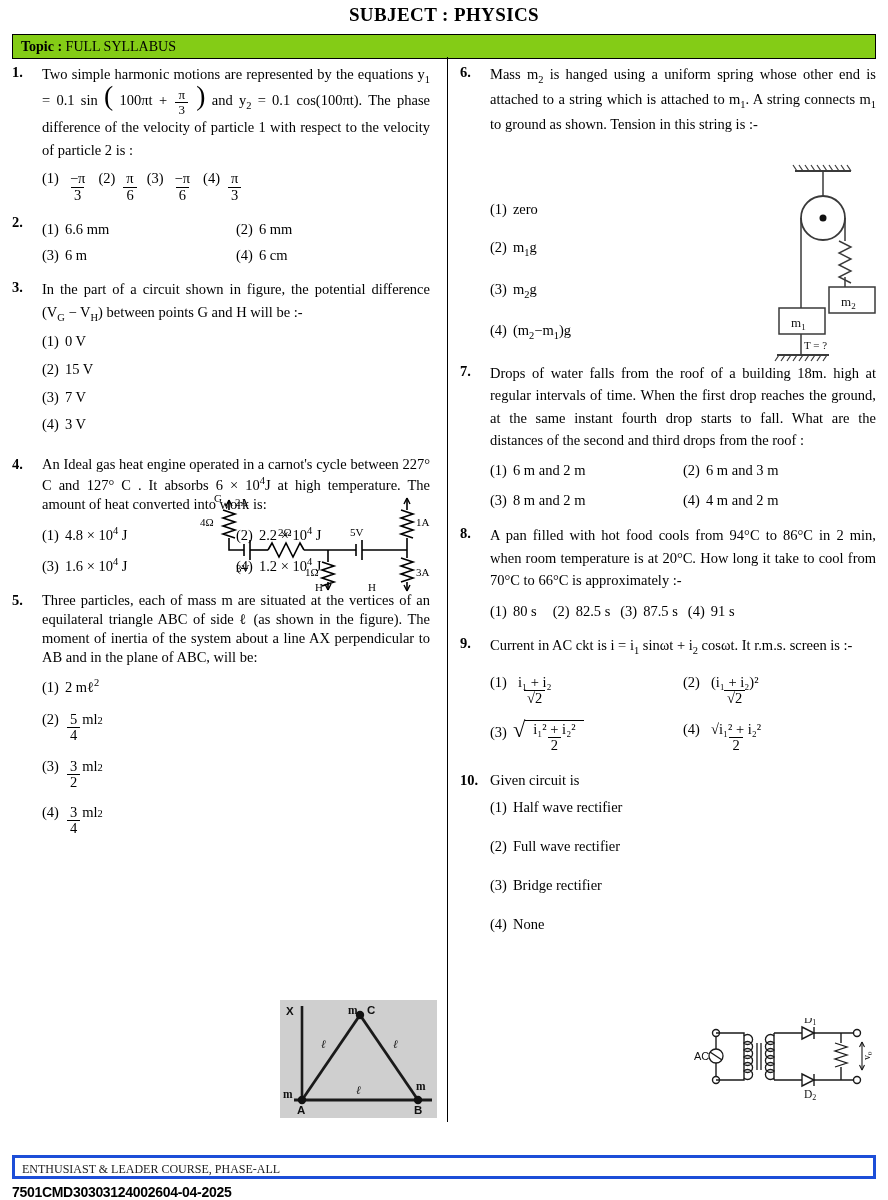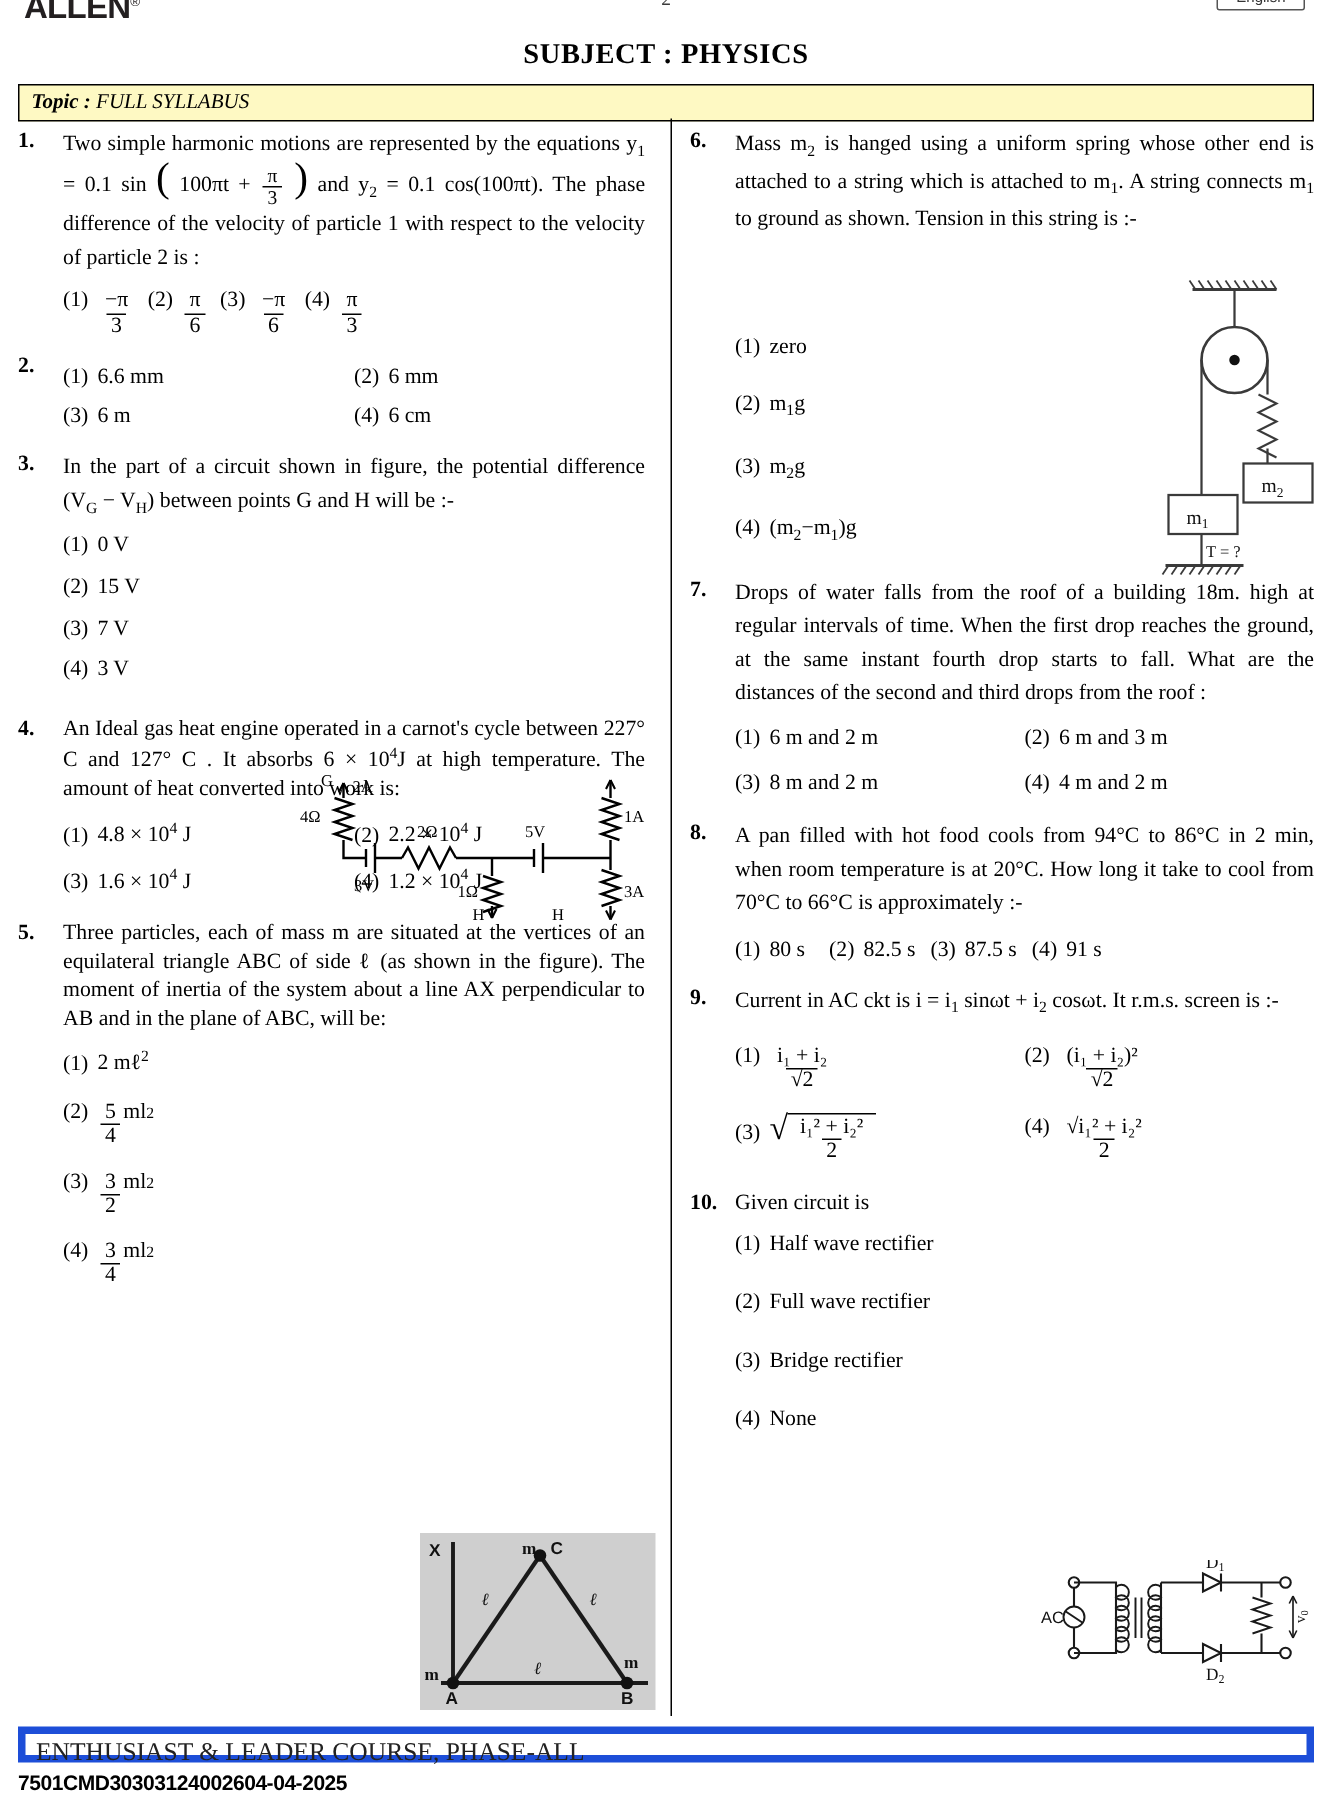--- a/index.html
+++ b/index.html
@@ -31,23 +31,23 @@
     position:absolute; right:6px; top:-9px;
     border:1px solid #555; padding:1px 12px 2px;
     font-family:"Liberation Sans", sans-serif; font-size:10px;
     color:#333; background:#fff; border-radius:2px;
   }
   .subject {
     text-align:center; font-weight:bold; font-size:19px;
     letter-spacing:0.4px; margin-top:4px; margin-bottom:8px;
   }
   .topicbar {
-    border:1.5px solid #000; background:#fef9c3;
+    border:1.5px solid #000; background:#84cc16;
     height:25px; line-height:24px; padding-left:8px;
-    font-size:14px; margin-bottom:4px;font-style:italic;
+    font-size:14px; margin-bottom:4px;
   }
   .topicbar b { font-weight:bold; }
 
   
   .columns { display:flex; position:relative; height:1045px; }
   .col { width:432px; position:relative; }
   .col.left { padding-right:14px; }
   .col.right { padding-left:16px; }
   .vdiv {
     position:absolute; left:435px; top:-6px; width:1px; height:1065px;
@@ -89,40 +89,35 @@
   .sqrt .under { border-top:1.3px solid #000; padding:1px 3px 0; }
   .paren-big { font-size:1.9em; line-height:0.6; font-weight:300; }
 
   
   .fig { position:absolute; }
   .greybox { background:#cfcfcf; }
 
   
   .footwrap { position:absolute; left:12px; right:12px; bottom:4px; }
   .footbox {
-    border:5px solid #1d4ed8; height:24px; line-height:23px;
-    padding-left:7px; font-size:17px; color:#222;
+    border:3px solid #1d4ed8; height:24px; line-height:23px;
+    padding-left:7px; font-size:12px; color:#222;
     font-family:"Liberation Serif", serif;
   }
   .footline {
     display:flex; justify-content:flex-start;
     font-family:"Liberation Sans", sans-serif;
     font-weight:bold; font-size:14px; margin-top:5px; letter-spacing:-0.3px;
   }
 </style>
 </head>
 <body>
 
 <div class="page">
 
-  <div class="topbar">
-    <div class="logo"><span>ALLEN</span><sup>®</sup></div>
-    <div class="pageno">2</div>
-    <div class="langbadge">English</div>
-  </div>
 
   <div class="subject">SUBJECT : PHYSICS</div>
 
   <div class="topicbar">
     <b>Topic :</b>
     <span>FULL SYLLABUS</span>
   </div>
 
   <div class="columns">
     <div class="vdiv"></div>

